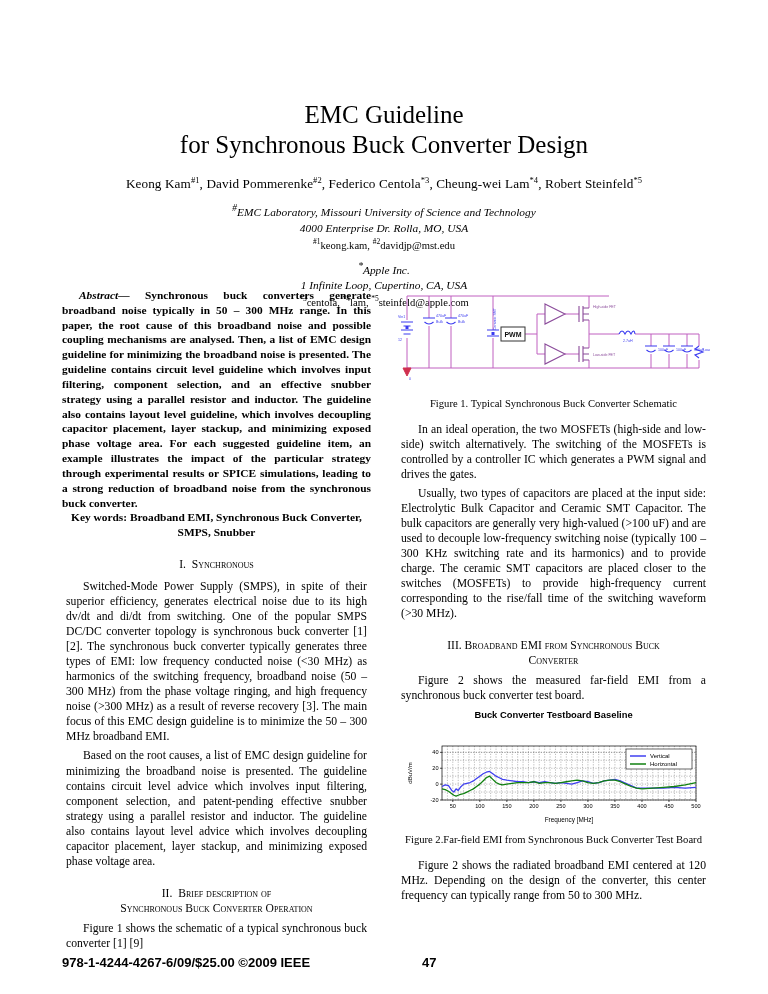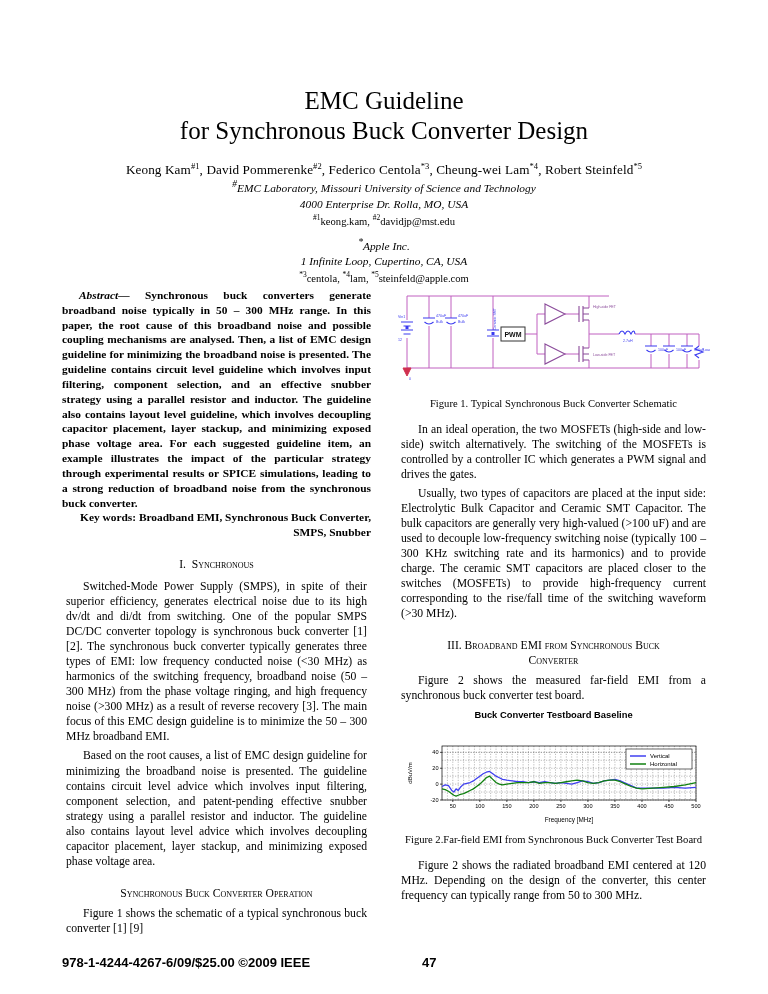--- a/index.html
+++ b/index.html
@@ -13,41 +13,42 @@
     font-family: "Liberation Serif", "DejaVu Serif", serif;
     color: #000000;
     position: relative;
     overflow: hidden;
   }
   .page {
     position: relative;
     width: 768px;
     height: 994px;
     box-sizing: border-box;
-    padding: 0;
+    padding: 14px;
   }
 
   
   .title-block {
     padding-top: 86px;
     text-align: center;
   }
   .paper-title {
     font-size: 25px;
     line-height: 1.18;
     font-weight: normal;
     margin: 0;
   }
   .authors {
     margin-top: 16px;
     font-size: 13.2px;
     letter-spacing: 0.1px;
   }
   .authors sup { font-size: 8.5px; vertical-align: super; }
   .affil {
+    margin-top: 10px;
     font-size: 11.4px;
     font-style: italic;
     line-height: 1.38;
   }
   .email {
     font-size: 10.6px;
     font-style: normal;
     line-height: 1.45;
   }
   .email sup { font-size: 7.5px; vertical-align: super; }
@@ -84,21 +85,21 @@
     line-height: 1.3;
     text-align: justify;
     text-indent: 17px;
     margin: 0;
   }
   .abstract .lead { font-style: italic; font-weight: bold; }
   .keywords {
     font-weight: bold;
     font-size: 11.4px;
     line-height: 1.3;
-    text-align: right;
+    text-align: center;
     margin: 0;
     text-indent: 0;
   }
 
   .section-head {
     text-align: center;
     font-size: 11.6px;
     margin: 17px 0 7px 0;
     font-variant: small-caps;
     line-height: 1.3;
@@ -186,20 +187,21 @@
       <div class="keywords">Key words:  Broadband EMI, Synchronous Buck Converter, SMPS, Snubber</div>
 
       <div class="section-head">
         <span class="numeral">I.</span>&nbsp;&nbsp;<span>Synchronous</span>
       </div>
 
       <p>Switched-Mode Power Supply (SMPS), in spite of their superior efficiency, generates electrical noise due to its high dv/dt and di/dt from switching. One of the popular SMPS DC/DC converter topology is synchronous buck converter [1] [2]. The synchronous buck converter typically generates three types of EMI: low frequency conducted noise (&lt;30 MHz) as harmonics of the switching frequency, broadband noise (50 – 300 MHz) from the phase voltage ringing, and high frequency noise (&gt;300 MHz) as a result of reverse recovery [3]. The main focus of this EMC design guideline is to minimize the 50 – 300 MHz broadband EMI.</p>
       <p>Based on the root causes, a list of EMC design guideline for minimizing the broadband noise is presented. The guideline contains circuit level advice which involves input filtering, component selection, and patent-pending effective snubber strategy using a parallel resistor and inductor. The guideline also contains layout level advice which involves decoupling capacitor placement, layer stackup, and minimizing exposed phase voltage area.</p>
 
       <div class="section-head tight">
+        <div><span class="numeral">II.</span>&nbsp;&nbsp;<span>Brief description of</span></div>
         <div>Synchronous Buck Converter Operation</div>
       </div>
 
       <p>Figure 1 shows the schematic of a typical synchronous buck converter [1] [9]</p>
     </div>
 
     <div class="col">
 
       <div class="fig1-box">
         <svg width="313" height="98" viewBox="0 0 313 98" xmlns="http://www.w3.org/2000/svg">

